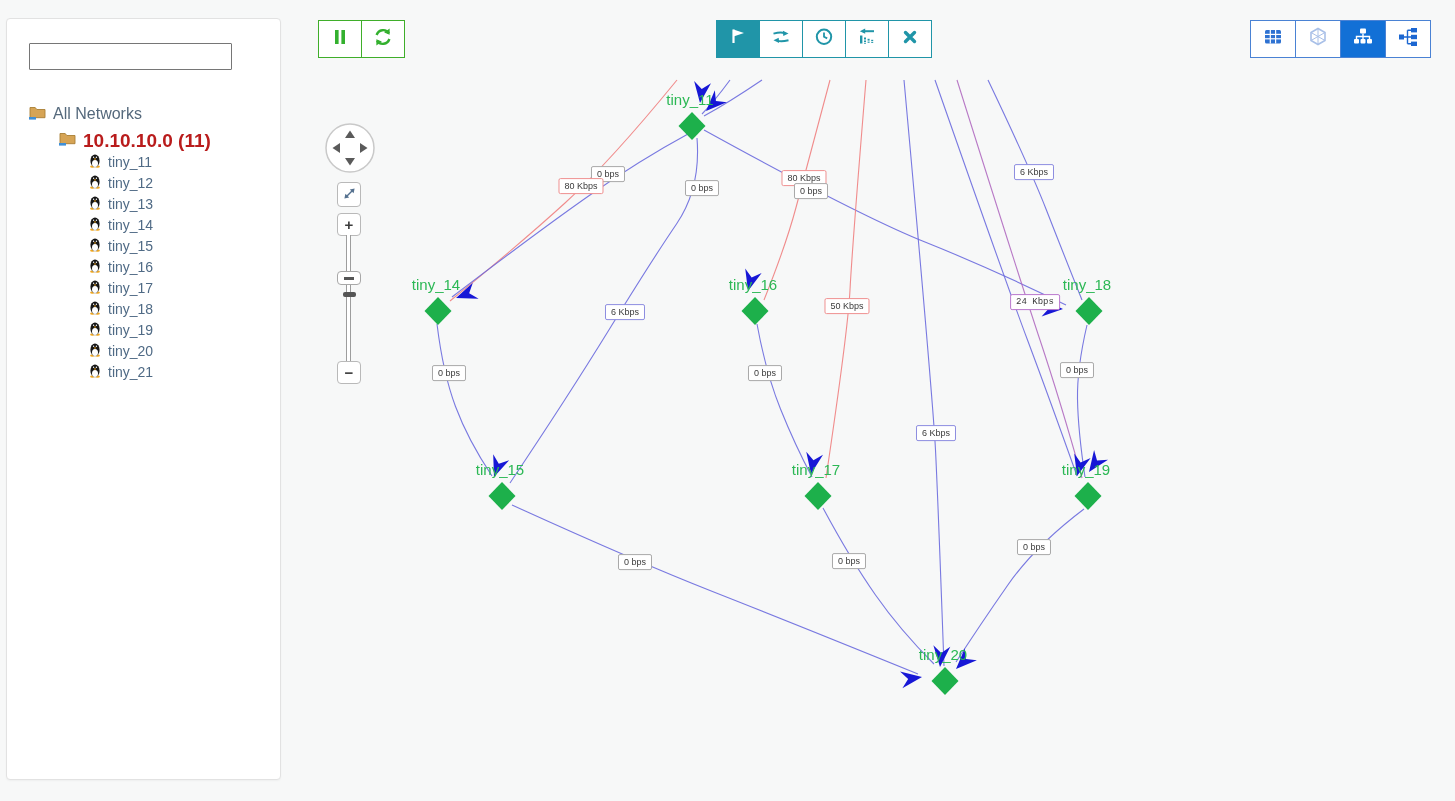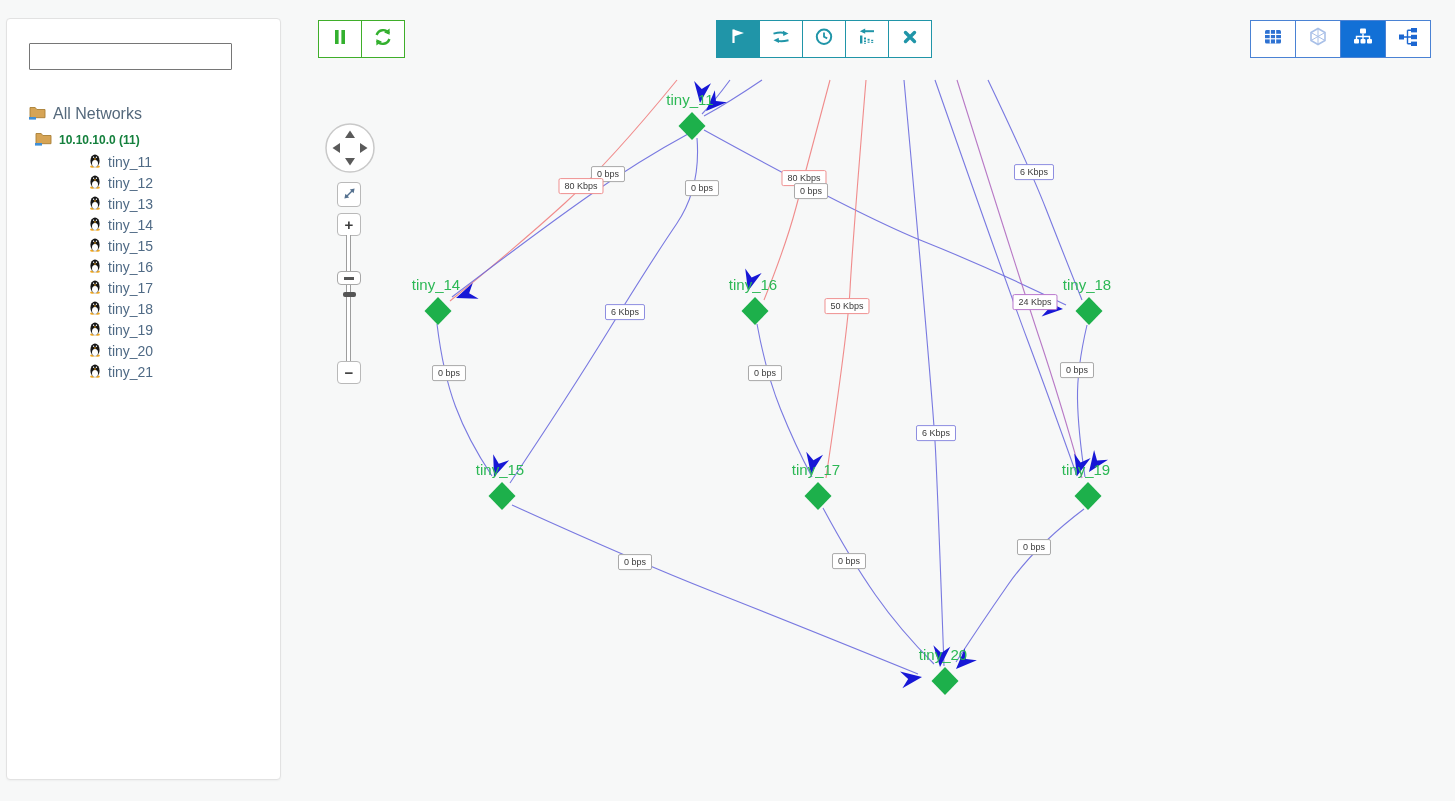--- a/index.html
+++ b/index.html
@@ -20,21 +20,21 @@
   }
   .search-box{
     position:absolute;left:22px;top:24px;width:203px;height:27px;
     border:1px solid #767676;border-radius:1px;background:#fff;
     font-size:13px;padding:0 6px;box-sizing:border-box;outline:none;
     font-family:"Liberation Sans", sans-serif;
   }
   .tree{position:absolute;left:0;top:76px;width:100%;}
   .tree-row{display:flex;align-items:center;gap:7px;cursor:pointer;white-space:nowrap;}
   .tree-root{margin:8px 0 0 22px;font-size:16px;color:#55697c;height:22px;}
-  .tree-net {margin:4px 0 0 28px;font-size:12px;font-weight:bold;color:#15803d;height:22px;}
+  .tree-net {margin:4px 0 0 52px;font-size:19px;font-weight:bold;color:#b91c1c;height:22px;}
   .host-row {margin:0 0 0 82px;font-size:14px;color:#4f6a85;height:21px;}
   .tree-row .lbl{line-height:1;}
 
   
   .btn-group{position:absolute;display:flex;}
   .tb-btn{
     width:44px;height:38px;background:#fff;display:flex;align-items:center;justify-content:center;
     box-sizing:border-box;cursor:pointer;margin-left:-1px;
   }
   .g-left  {left:318px;top:20px;}
@@ -150,21 +150,21 @@
     </svg>
   <div id="edge-labels">
       <div class="edge-label" style="left: 608px; top: 174px; border-color: rgb(168, 168, 168); color: rgb(58, 58, 58);">0 bps</div>
       <div class="edge-label" style="left: 581px; top: 186px; border-color: rgb(239, 144, 144); color: rgb(58, 58, 58);">80 Kbps</div>
       <div class="edge-label" style="left: 702px; top: 188px; border-color: rgb(168, 168, 168); color: rgb(58, 58, 58);">0 bps</div>
       <div class="edge-label" style="left: 804px; top: 178px; border-color: rgb(239, 144, 144); color: rgb(58, 58, 58);">80 Kbps</div>
       <div class="edge-label" style="left: 811px; top: 191px; border-color: rgb(168, 168, 168); color: rgb(58, 58, 58);">0 bps</div>
       <div class="edge-label" style="left: 1034px; top: 172px; border-color: rgb(141, 141, 224); color: rgb(58, 58, 58);">6 Kbps</div>
       <div class="edge-label" style="left: 625px; top: 312px; border-color: rgb(141, 141, 224); color: rgb(58, 58, 58);">6 Kbps</div>
       <div class="edge-label" style="left: 847px; top: 306px; border-color: rgb(239, 144, 144); color: rgb(58, 58, 58);">50 Kbps</div>
-      <div class="edge-label" style="left: 1035px; top: 302px; border-color: rgb(185, 119, 205); color: rgb(58, 58, 58);">24 Kbps</div>
+      <div class="edge-label" style="left: 1035px; top: 302px; border-color: rgb(185, 119, 205); color: rgb(58, 58, 58); font-family: Liberation Mono, monospace;">24 Kbps</div>
       <div class="edge-label" style="left: 449px; top: 373px; border-color: rgb(168, 168, 168); color: rgb(58, 58, 58);">0 bps</div>
       <div class="edge-label" style="left: 765px; top: 373px; border-color: rgb(168, 168, 168); color: rgb(58, 58, 58);">0 bps</div>
       <div class="edge-label" style="left: 1077px; top: 370px; border-color: rgb(168, 168, 168); color: rgb(58, 58, 58);">0 bps</div>
       <div class="edge-label" style="left: 936px; top: 433px; border-color: rgb(141, 141, 224); color: rgb(58, 58, 58);">6 Kbps</div>
       <div class="edge-label" style="left: 635px; top: 562px; border-color: rgb(168, 168, 168); color: rgb(58, 58, 58);">0 bps</div>
       <div class="edge-label" style="left: 849px; top: 561px; border-color: rgb(168, 168, 168); color: rgb(58, 58, 58);">0 bps</div>
       <div class="edge-label" style="left: 1034px; top: 547px; border-color: rgb(168, 168, 168); color: rgb(58, 58, 58);">0 bps</div>
     </div>
 
   <div class="sidebar">

